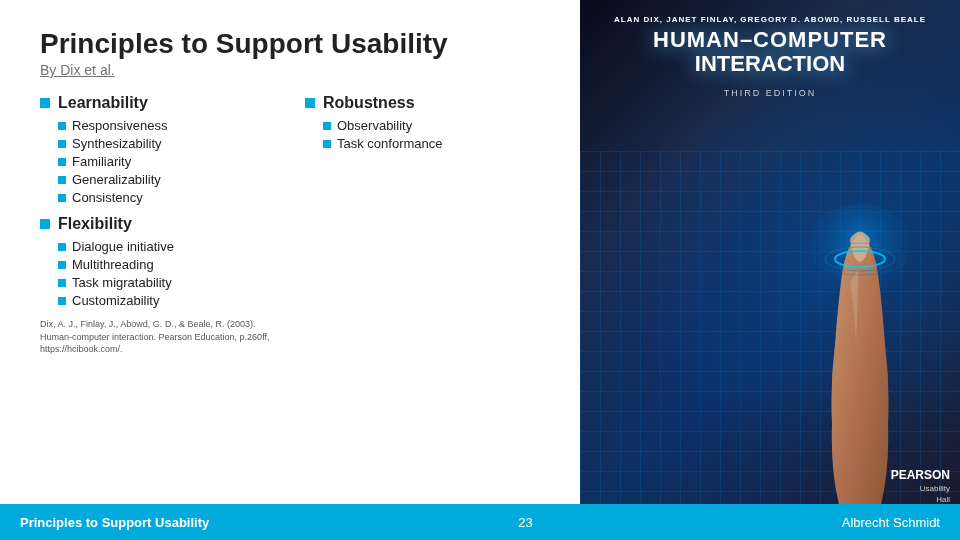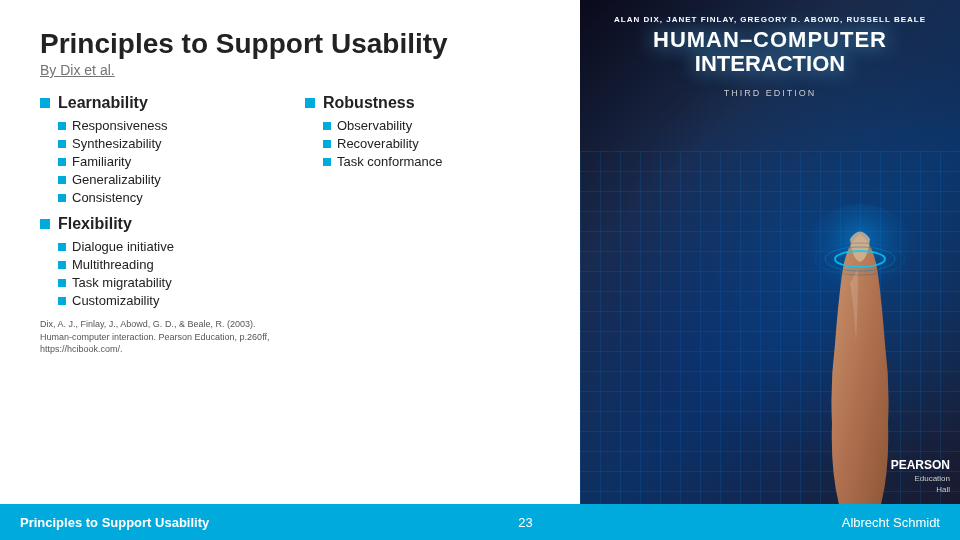--- a/index.html
+++ b/index.html
@@ -96,21 +96,21 @@
     .hand-svg {
       position: absolute;
       bottom: -20px;
       right: -10px;
       width: 220px;
       height: 320px;
     }
 
     .publisher-logos {
       position: absolute;
-      bottom: 10px;
+      bottom: 0;
       right: 10px;
       display: flex;
       flex-direction: column;
       align-items: flex-end;
       gap: 2px;
     }
 
     .publisher-name {
       color: #fff;
       font-size: 12px;
@@ -311,24 +311,20 @@
       <div class="col-right">
 
         <div class="section-heading">
           <div class="bullet-square"></div>
           <span class="section-label">Robustness</span>
         </div>
         <div class="sub-items">
           <div class="sub-item">
             <div class="sub-bullet"></div>
             <span class="sub-label">Observability</span>
-          </div>
-          <div class="sub-item">
-            <div class="sub-bullet"></div>
-            <span class="sub-label">Recoverability</span>
           </div>
           <div class="sub-item">
             <div class="sub-bullet"></div>
             <span class="sub-label">Task conformance</span>
           </div>
         </div>
       </div>
     </div>
   </div>
 
@@ -366,21 +362,21 @@
 
         <path d="M100 80 Q104 70 108 65 Q108 100 106 140 Q104 100 100 80 Z" fill="rgba(255,255,255,0.15)"></path>
 
         <ellipse cx="110" cy="55" rx="25" ry="8" fill="none" stroke="#00ccff" stroke-width="2" opacity="0.8"></ellipse>
         <ellipse cx="110" cy="55" rx="35" ry="12" fill="none" stroke="#0088cc" stroke-width="1" opacity="0.5"></ellipse>
         <ellipse cx="110" cy="55" rx="45" ry="16" fill="none" stroke="#0066aa" stroke-width="1" opacity="0.3"></ellipse>
       </svg>
 
       <div class="publisher-logos">
         <span class="publisher-name">PEARSON</span>
-        <span class="publisher-sub">Education</span>
+        <span class="publisher-sub">Usability</span>
         <span class="publisher-sub">Hall</span>
       </div>
     </div>
   </div>
 </div>
 
 <div class="footer-bar">
   <span class="footer-title">Principles to Support Usability</span>
   <span class="footer-page">23</span>
   <span class="footer-author">Albrecht Schmidt</span>

